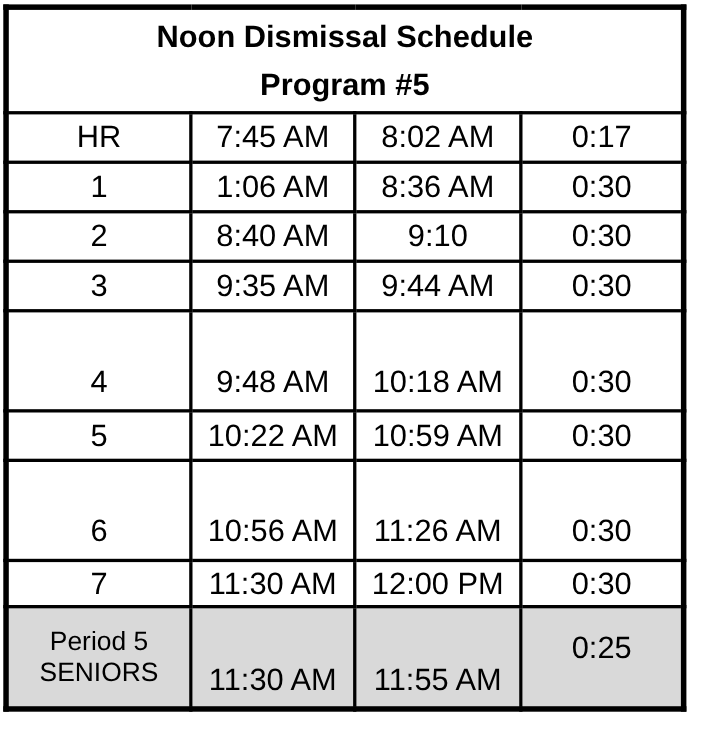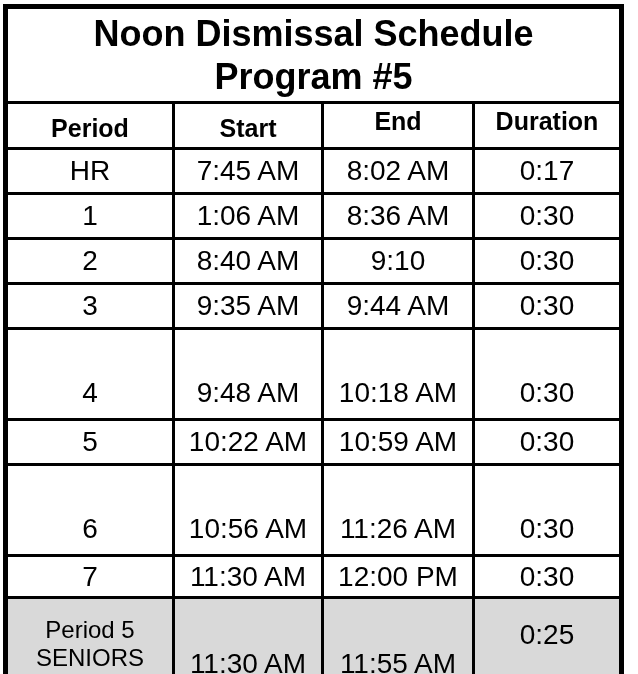--- a/index.html
+++ b/index.html
@@ -27,21 +27,21 @@
     text-align: center;
     vertical-align: middle;
     padding: 0;
     overflow: hidden;
     color: #000000;
     background: #ffffff;
   }
   
   tr.title-row td {
     height: 92px;
-    font-size: 36px;
+    font-size: 28px;
     font-weight: bold;
     line-height: 43px;
     vertical-align: middle;
   }
   
   tr.header-row th {
     height: 43px;
     font-size: 25px;
     font-weight: bold;
   }
@@ -90,26 +90,20 @@
     </colgroup>
 
     <tbody>
         <tr class="title-row">
       <td colspan="4">
         <div>Noon Dismissal Schedule</div>
         <div>Program #5</div>
       </td>
     </tr>
 
-    <tr class="header-row">
-      <th class="hdr-low"><span class="hdr">Period</span></th>
-      <th class="hdr-low"><span class="hdr">Start</span></th>
-      <th class="hdr-high"><span class="hdr">End</span></th>
-      <th class="hdr-high"><span class="hdr">Duration</span></th>
-    </tr>
 
     <tr class="data-row row-normal">
       <td>HR</td>
       <td>7:45 AM</td>
       <td>8:02 AM</td>
       <td>0:17</td>
     </tr>
 
     <tr class="data-row row-normal">
       <td>1</td>

